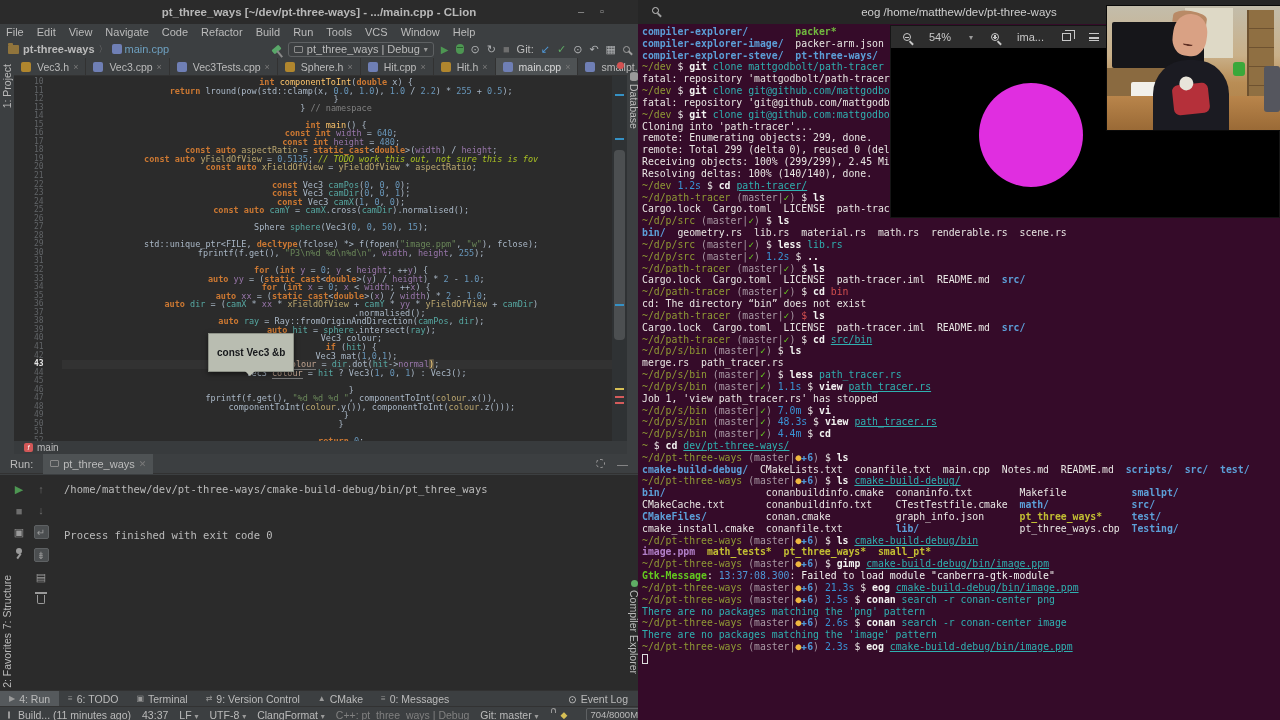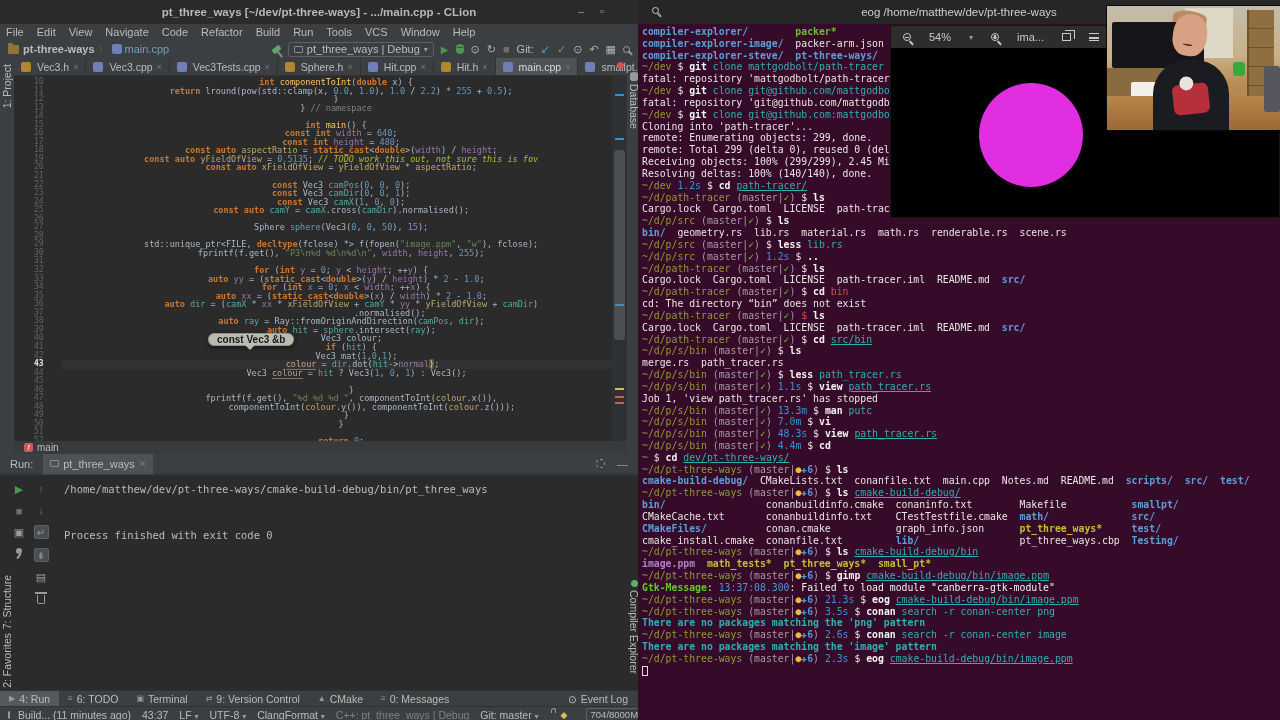--- a/index.html
+++ b/index.html
@@ -63,21 +63,21 @@
   .xtd{color:#a8c023;font-style:italic} .xf{color:#ffc66b} .xv{color:#9876aa} .xl{color:#56a8a2}
   .xt{color:#bba76f} .xp{color:#a9b7c6} .xu{color:#bfa38f;border-bottom:1px solid #777}
   .xpm{background:#5b5343;color:#ffd780;border-radius:1px}
   
   #stripe { position:absolute; left:612px; top:76px; width:15px; height:365px; background:#2f3234; }
   #stripe .thumb { position:absolute; left:2px; top:74px; width:11px; height:190px; background:#4c4f51; border-radius:4px; }
   .mark { position:absolute; left:3px; width:9px; height:2px; }
   #err-dot { position:absolute; left:617px; top:62px; width:7px; height:7px; border-radius:50%; background:#d25252; }
   
   #tooltip { position:absolute; left:208px; top:333px; background:#b9bdb1; border:1px solid #8e9288;
-    border-radius:6px; color:#16181b; font-size:10px; font-weight:bold; padding:0 8px; box-shadow:0 2px 5px rgba(0,0,0,.5); }
+    border-radius:0; color:#16181b; font-size:10px; font-weight:bold; padding:13px 8px; box-shadow:0 2px 5px rgba(0,0,0,.5); }
   #tooltip::after { content:""; position:absolute; left:36px; bottom:-5px; border-left:5px solid transparent;
     border-right:5px solid transparent; border-top:5px solid #b9bdb1; }
   
   #crumb2 { position:absolute; left:14px; top:441px; width:613px; height:13px; background:#383b3d;
     display:flex; align-items:center; gap:4px; font-size:10px; color:#bbbbbb; padding-left:10px; }
   .f-ico { width:9px; height:9px; background:#d25757; border-radius:2px; color:#fff; font-size:7px;
     font-style:italic; text-align:center; line-height:9px; }
 
   
   #runhdr { position:absolute; left:0; top:454px; width:638px; height:20px; background:#3c3f41;
@@ -138,21 +138,21 @@
     color:#cfcfcf; font-size:11.5px; text-align:center; line-height:24px; }
   #term-search { position:absolute; left:14px; top:7px; }
   #term-body { position:absolute; left:4px; top:26px; width:636px; height:692px; overflow:hidden;
     font-family:"DejaVu Sans Mono", monospace; font-size:9.8px; line-height:11.83px; }
   .t-line { white-space:pre; height:11.83px; }
   .tP{color:#8f9a35} .tG{color:#a99aa5} .tCK{color:#63c91f;font-weight:bold} .tOD{color:#efb73e}
   .tPL{color:#4f97d6;font-weight:bold} .tD{color:#3993d4} .tC{color:#f2f2f0;font-weight:bold}
   .tA{color:#2fb0b0} .tL{color:#2fb0b0;text-decoration:underline} .tDIR{color:#5c9fd8;font-weight:bold}
   .tEXG{color:#71b93f;font-weight:bold} .tEXY{color:#c3bf33;font-weight:bold}
   .tIMG{color:#b07fc7;font-weight:bold} .tW{color:#e8e6e3} .tE{color:#d24f4f}
-  .tM{color:#2fb0b0;font-weight:bold} .tGT{color:#63c91f;font-weight:bold} .tTS{color:#4f97d6}
+  .tM{color:#2fb0b0;font-weight:normal} .tGT{color:#63c91f;font-weight:bold} .tTS{color:#4f97d6}
   .tB{color:#f2f2f0;font-weight:normal}
   .tcur { display:inline-block; width:6px; height:10px; border:1px solid #ddd; vertical-align:text-bottom; }
 
   
   #eog { position:absolute; left:890px; top:25px; width:390px; height:193px; border:1px solid #151515; }
   #eog-bar { position:absolute; left:0; top:0; width:100%; height:22px; background:#2d2d2d;
     display:flex; align-items:center; gap:18px; padding-left:12px; color:#c8c8c8; font-size:11px; }
   .emag { width:8px; height:8px; border:1.5px solid #c8c8c8; border-radius:50%; position:relative; }
   .emag::after { content:""; position:absolute; width:5px; height:1.5px; background:#c8c8c8;
     transform:rotate(45deg); right:-4px; bottom:-3px; }
@@ -478,21 +478,20 @@
       <div class="t-line"><span class="tP">~/d/path-tracer</span><span class="tW"> </span><span class="tG">(master|</span><span class="tCK">✓</span><span class="tG">)</span><span class="tW"> $ </span><span class="tC">cd</span><span class="tW"> </span><span class="tE">bin</span></div>
       <div class="t-line"><span class="tW">cd: The directory “bin” does not exist</span></div>
       <div class="t-line"><span class="tP">~/d/path-tracer</span><span class="tW"> </span><span class="tG">(master|</span><span class="tCK">✓</span><span class="tG">)</span><span class="tW"> </span><span class="tE">$</span><span class="tW"> </span><span class="tC">ls</span></div>
       <div class="t-line"><span class="tW">Cargo.lock  Cargo.toml  LICENSE  path-tracer.iml  README.md  </span><span class="tDIR">src/</span></div>
       <div class="t-line"><span class="tP">~/d/path-tracer</span><span class="tW"> </span><span class="tG">(master|</span><span class="tCK">✓</span><span class="tG">)</span><span class="tW"> $ </span><span class="tC">cd</span><span class="tW"> </span><span class="tL">src/bin</span></div>
       <div class="t-line"><span class="tP">~/d/p/s/bin</span><span class="tW"> </span><span class="tG">(master|</span><span class="tCK">✓</span><span class="tG">)</span><span class="tW"> $ </span><span class="tC">ls</span></div>
       <div class="t-line"><span class="tW">merge.rs  path_tracer.rs</span></div>
       <div class="t-line"><span class="tP">~/d/p/s/bin</span><span class="tW"> </span><span class="tG">(master|</span><span class="tCK">✓</span><span class="tG">)</span><span class="tW"> $ </span><span class="tC">less</span><span class="tW"> </span><span class="tA">path_tracer.rs</span></div>
       <div class="t-line"><span class="tP">~/d/p/s/bin</span><span class="tW"> </span><span class="tG">(master|</span><span class="tCK">✓</span><span class="tG">)</span><span class="tW"> </span><span class="tD">1.1s</span><span class="tW"> $ </span><span class="tC">view</span><span class="tW"> </span><span class="tL">path_tracer.rs</span></div>
       <div class="t-line"><span class="tW">Job 1, 'view path_tracer.rs' has stopped</span></div>
-      <div class="t-line"><span class="tP">~/d/p/s/bin</span><span class="tW"> </span><span class="tG">(master|</span><span class="tCK">✓</span><span class="tG">)</span><span class="tW"> </span><span class="tD">13.3m</span><span class="tW"> $ </span><span class="tC">man</span><span class="tW"> </span><span class="tA">putc</span></div>
       <div class="t-line"><span class="tP">~/d/p/s/bin</span><span class="tW"> </span><span class="tG">(master|</span><span class="tCK">✓</span><span class="tG">)</span><span class="tW"> </span><span class="tD">7.0m</span><span class="tW"> $ </span><span class="tC">vi</span></div>
       <div class="t-line"><span class="tP">~/d/p/s/bin</span><span class="tW"> </span><span class="tG">(master|</span><span class="tCK">✓</span><span class="tG">)</span><span class="tW"> </span><span class="tD">48.3s</span><span class="tW"> $ </span><span class="tC">view</span><span class="tW"> </span><span class="tL">path_tracer.rs</span></div>
       <div class="t-line"><span class="tP">~/d/p/s/bin</span><span class="tW"> </span><span class="tG">(master|</span><span class="tCK">✓</span><span class="tG">)</span><span class="tW"> </span><span class="tD">4.4m</span><span class="tW"> $ </span><span class="tC">cd</span></div>
       <div class="t-line"><span class="tP">~</span><span class="tW"> $ </span><span class="tC">cd</span><span class="tW"> </span><span class="tL">dev/pt-three-ways/</span></div>
       <div class="t-line"><span class="tP">~/d/pt-three-ways</span><span class="tW"> </span><span class="tG">(master|</span><span class="tOD">●</span><span class="tPL">✚6</span><span class="tG">)</span><span class="tW"> $ </span><span class="tC">ls</span></div>
       <div class="t-line"><span class="tDIR">cmake-build-debug/</span><span class="tW">  CMakeLists.txt  conanfile.txt  main.cpp  Notes.md  README.md  </span><span class="tDIR">scripts/</span><span class="tW">  </span><span class="tDIR">src/</span><span class="tW">  </span><span class="tDIR">test/</span></div>
       <div class="t-line"><span class="tP">~/d/pt-three-ways</span><span class="tW"> </span><span class="tG">(master|</span><span class="tOD">●</span><span class="tPL">✚6</span><span class="tG">)</span><span class="tW"> $ </span><span class="tC">ls</span><span class="tW"> </span><span class="tL">cmake-build-debug/</span></div>
       <div class="t-line"><span class="tDIR">bin/</span><span class="tW">                 conanbuildinfo.cmake  conaninfo.txt        Makefile           </span><span class="tDIR">smallpt/</span></div>
       <div class="t-line"><span class="tW">CMakeCache.txt       conanbuildinfo.txt    CTestTestfile.cmake  </span><span class="tDIR">math/</span><span class="tW">              </span><span class="tDIR">src/</span></div>
       <div class="t-line"><span class="tDIR">CMakeFiles/</span><span class="tW">          conan.cmake           graph_info.json      </span><span class="tEXY">pt_three_ways*</span><span class="tW">     </span><span class="tDIR">test/</span></div>

